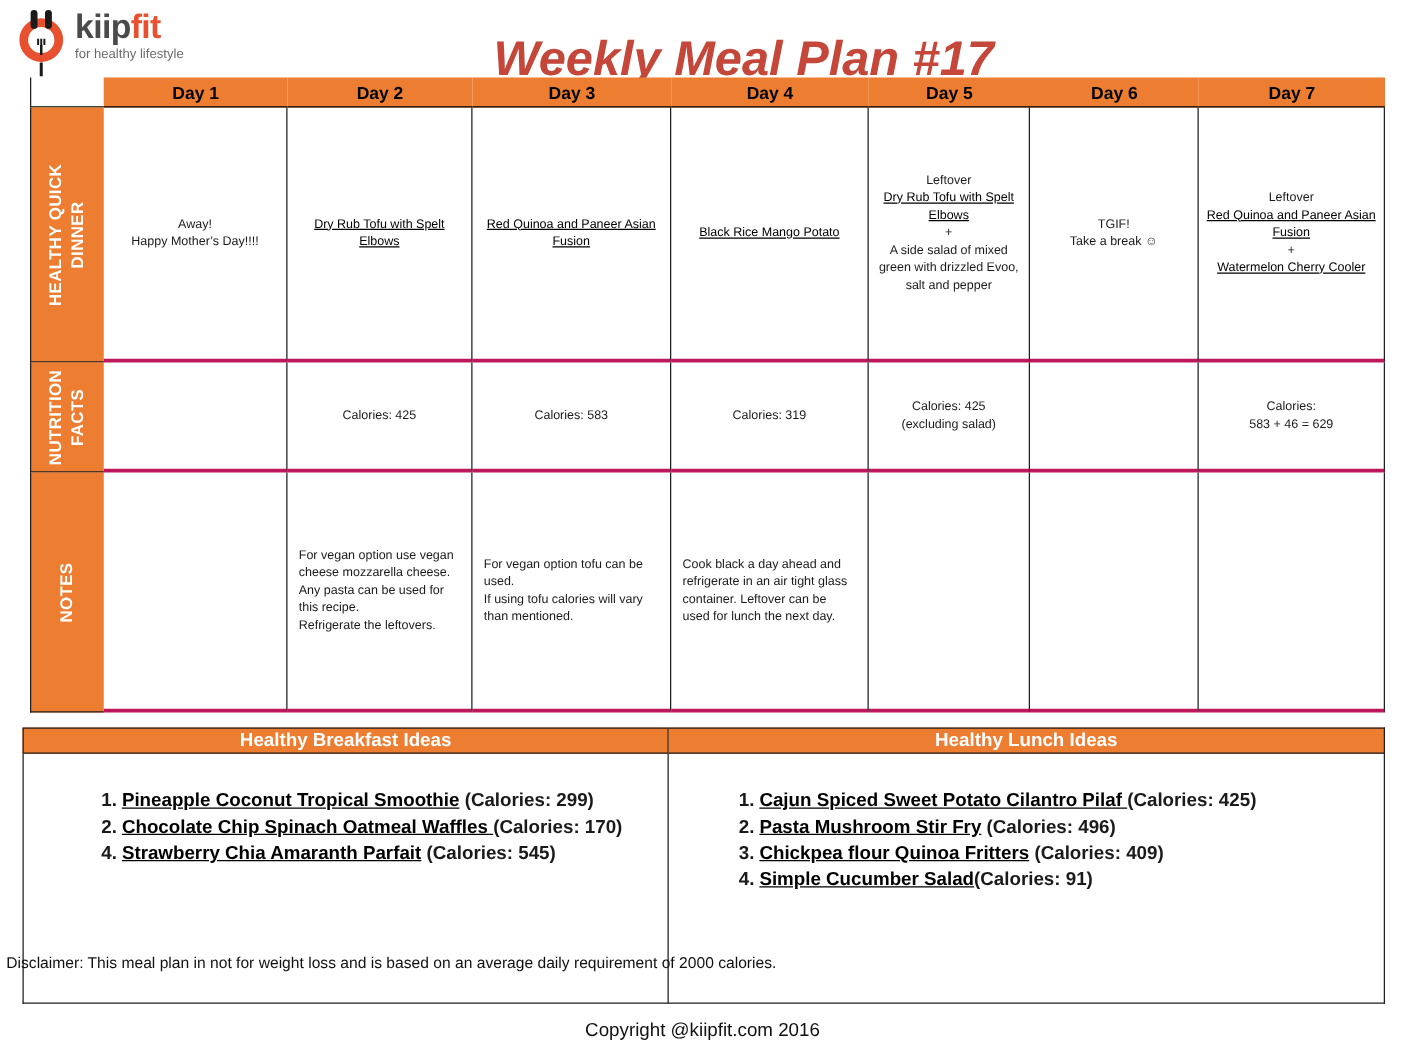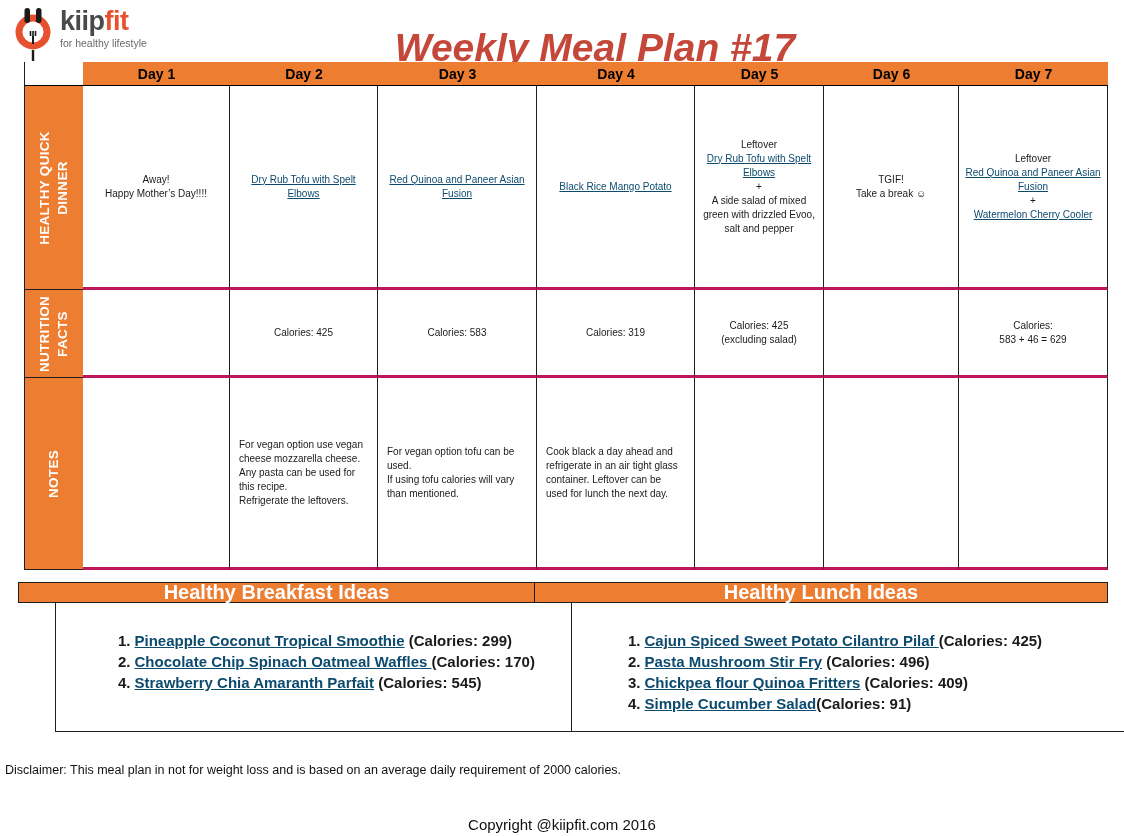--- a/index.html
+++ b/index.html
@@ -31,31 +31,31 @@
   .rowlab .vtxt { position:absolute; top:50%; left:50%;
                   transform:translate(-50%,-50%) rotate(-90deg);
                   color:#fff; font-weight:bold; font-size:13.5px; letter-spacing:0.3px;
                   text-align:center; white-space:pre-line; line-height:1.35; }
   .vt-dinner { width:204px; } .vt-nutrition { width:88px; } .vt-notes { width:192px; }
   .cell { border-right:1px solid #1f1f1f; border-bottom:3px solid #be185d;
           font-size:10px; line-height:1.4; padding:2px 6px;
           display:flex; flex-direction:column; justify-content:center; text-align:center; }
   .cell .ln { display:block; white-space:pre-line; }
   .notes-cell { text-align:left; padding:6px 9px; }
-  a.rlink { color:#0c4a6e; text-decoration:underline; cursor:pointer;text-align:center; }
+  a.rlink { color:#000000; text-decoration:underline; cursor:pointer;text-align:center; }
   .cell a.rlink { display:block; }
 
   
   .ideas { position:absolute; left:18px; top:582px; width:1090px; }
   .ideas-head { display:grid; grid-template-columns:517px 573px; }
-  .ideas-head .hd { background:#ed7d31; color:#fff; font-weight:bold; font-size:20px;
+  .ideas-head .hd { background:#ed7d31; color:#fff; font-weight:bold; font-size:15px;
                     text-align:center; line-height:19px; height:21px;
                     border:1px solid #1f1f1f; }
   .ideas-head .hd + .hd { border-left:none; }
-  .ideas-body { display:grid; grid-template-columns:517px 573px; height:129px;margin-left:37px; }
+  .ideas-body { display:grid; grid-template-columns:517px 573px; height:200px; }
   .ideas-body .bd { border:1px solid #1f1f1f; border-top:none; padding:30px 6px 0 62px;
                     font-size:15px; font-weight:600; }
   .ideas-body .bd + .bd { border-left:none; padding-left:56px; }
   .idea-item { margin-bottom:5.5px; line-height:15.5px; }
   .idea-item .num { margin-right:4px; }
 
   .disclaimer { position:absolute; left:5px; top:763px; font-size:12.5px; color:#111; }
   .copyright  { position:absolute; left:0; width:100%; top:816px; text-align:center;
                 font-size:15px; color:#111; }
 </style>

